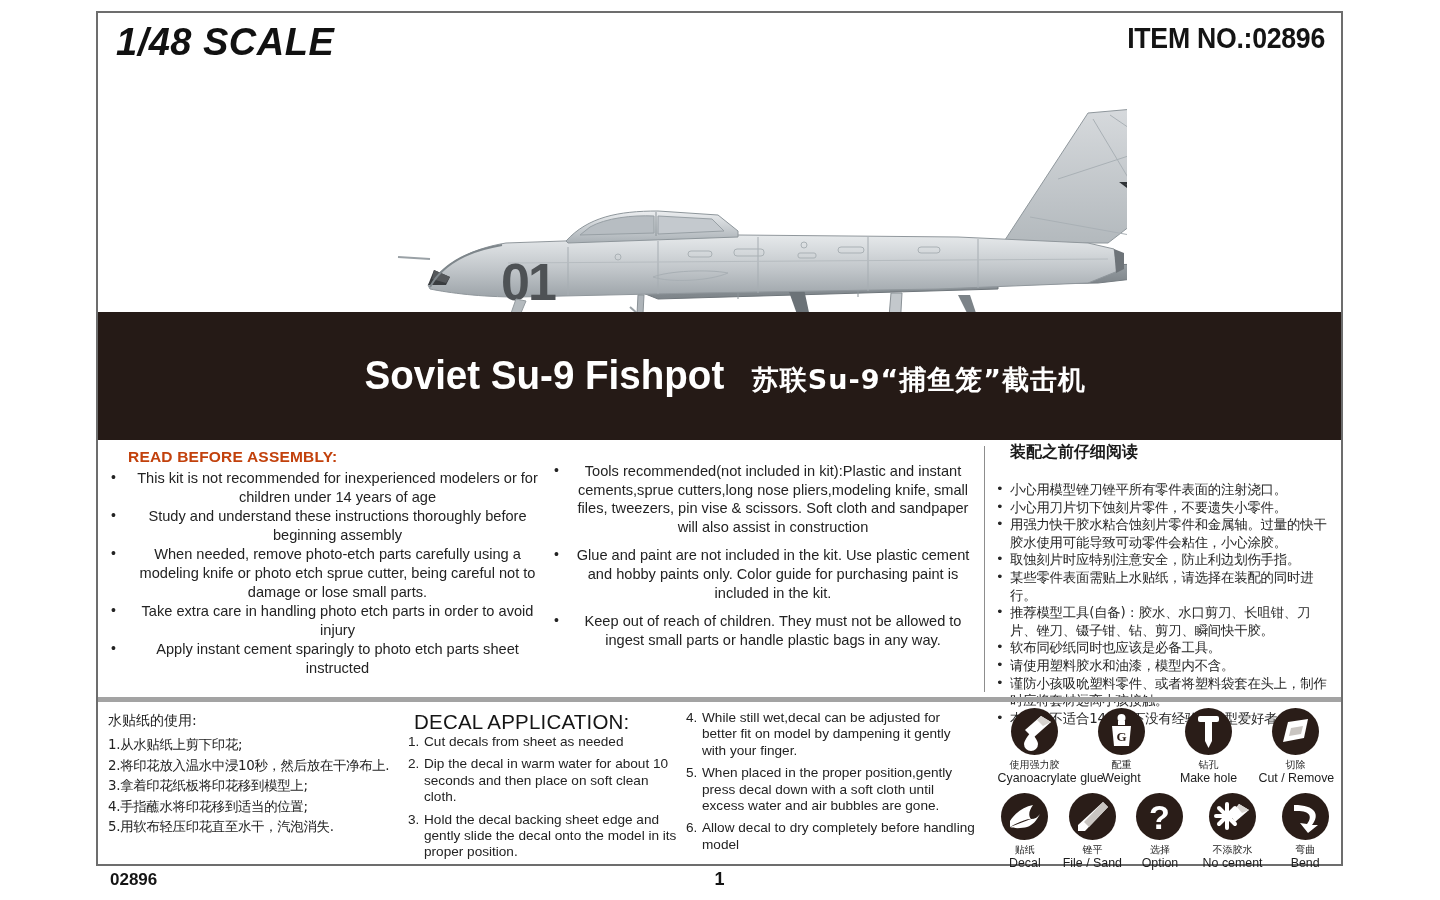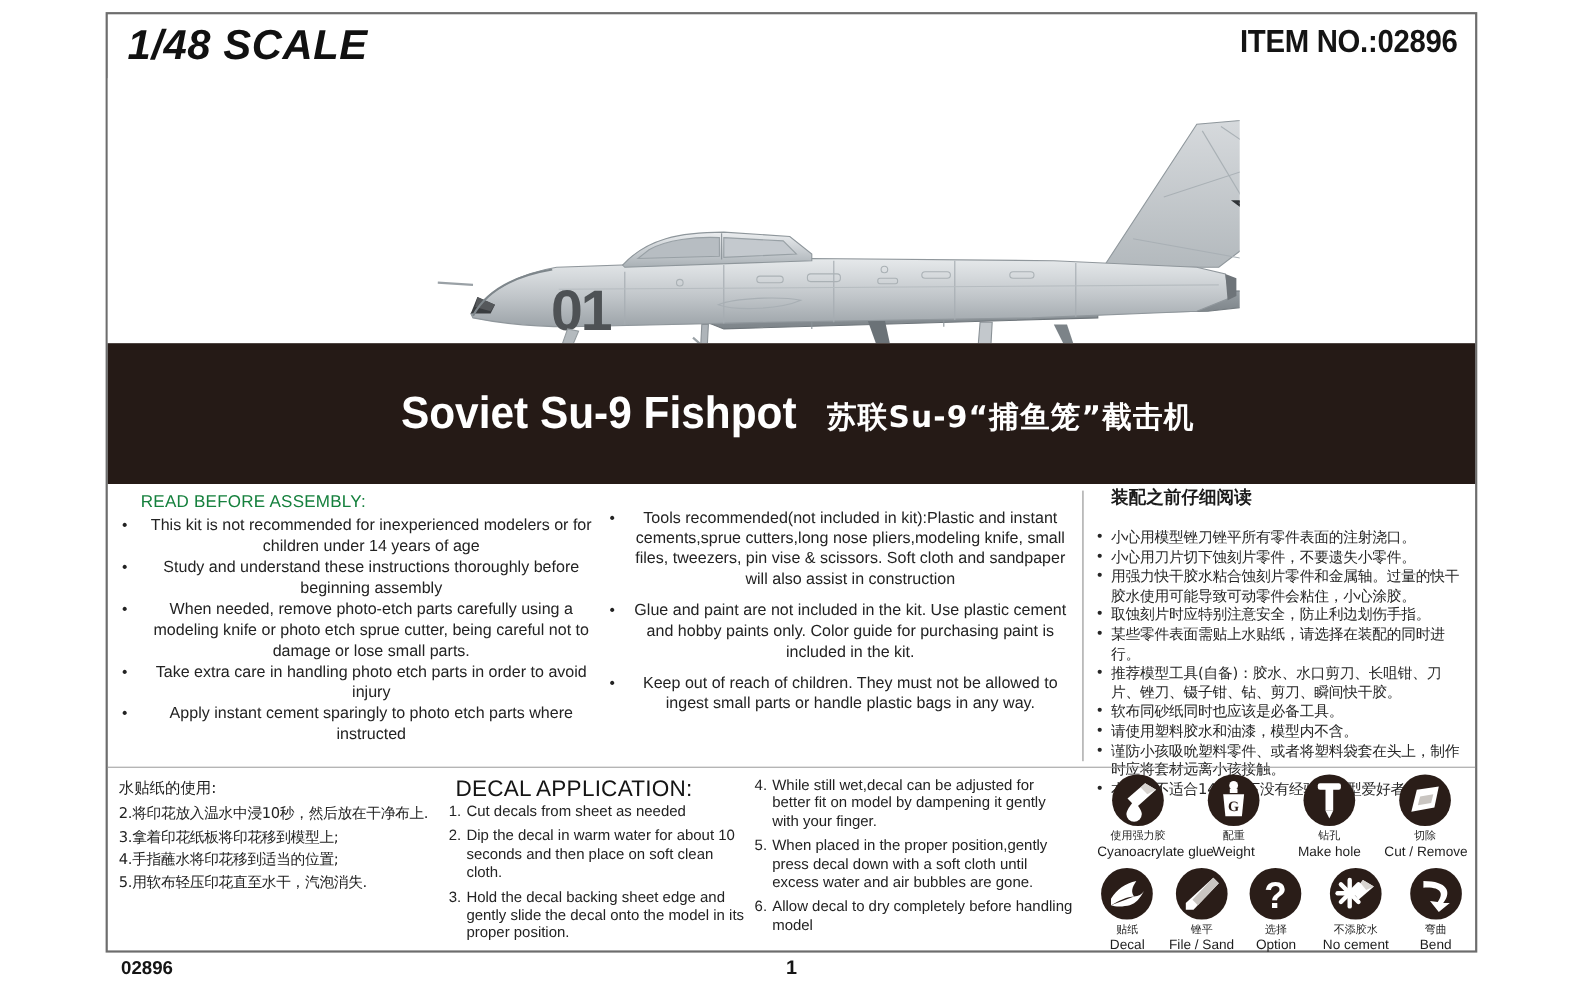--- a/index.html
+++ b/index.html
@@ -122,23 +122,24 @@
     left: 455px; top: 22px;
     width: 425px;
   }
   .col-cn-right {
     position: absolute;
     left: 898px; top: 0px;
     width: 340px;
   }
   .read-head {
     font-size: 15.5px;
-    color: #15803d;
+    color: #c2410c;
     margin: 0 0 3px 18px;
     letter-spacing: 0.2px;
+    font-weight: bold;
   }
   ul.bullets {
     list-style: none;
     margin: 0;
     padding: 0;
     text-align: center;
   }
   ul.bullets li {
     position: relative;
     padding-left: 15px;
@@ -182,21 +183,21 @@
     position: absolute;
     left: 0px; top: -1px;
     font-size: 13px;
   }
 
   
   .decal-region {
     position: absolute;
     left: 98px; top: 697px;
     width: 1243px; height: 158px;
-    border-top: 1px solid #a3a3a3;
+    border-top: 5px solid #a3a3a3;
   }
   .decal-cn {
     position: absolute;
     left: 10px; top: 10px;
     width: 290px;
   }
   .decal-cn-head {
     font-size: 14px;
     color: #1f1f1f;
     font-family: "DejaVu Sans", sans-serif;
@@ -456,21 +457,21 @@
   <div class="instr-region">
     <div class="instr-divider-v"></div>
 
     <div class="col-en-left">
       <div class="read-head">READ BEFORE ASSEMBLY:</div>
       <ul class="bullets">
         <li>This kit is not recommended for inexperienced modelers or for children under 14 years of age</li>
         <li>Study and understand these instructions thoroughly before beginning assembly</li>
         <li>When needed, remove photo-etch parts carefully using a modeling knife or photo etch sprue cutter, being careful not to damage or lose small parts.</li>
         <li>Take extra care in handling photo etch parts in order to avoid injury</li>
-        <li>Apply instant cement sparingly to photo etch parts where instructed</li>
+        <li>Apply instant cement sparingly to photo etch parts sheet instructed</li>
       </ul>
     </div>
 
     <div class="col-en-mid">
       <ul class="bullets mid">
         <li>Tools recommended(not included in kit):Plastic and instant cements,sprue cutters,long nose pliers,modeling knife, small files, tweezers, pin vise &amp; scissors. Soft cloth and sandpaper will also assist in construction</li>
         <li>Glue and paint are not included in the kit. Use plastic cement and hobby paints only. Color guide for purchasing paint is included in the kit.</li>
         <li>Keep out of reach of  children. They must not be allowed to ingest small parts or handle plastic bags in any way.</li>
       </ul>
     </div>
@@ -490,20 +491,21 @@
         <li>本产品不适合14岁以下没有经验的模型爱好者。</li>
       </ul>
     </div>
   </div>
 
   <div class="decal-region">
 
     <div class="decal-cn">
       <div class="decal-cn-head">水贴纸的使用:</div>
       <ol>
+        <li>1.从水贴纸上剪下印花;</li>
         <li>2.将印花放入温水中浸10秒，然后放在干净布上.</li>
         <li>3.拿着印花纸板将印花移到模型上;</li>
         <li>4.手指蘸水将印花移到适当的位置;</li>
         <li>5.用软布轻压印花直至水干，汽泡消失.</li>
       </ol>
     </div>
 
     <div class="decal-en-a">
       <div class="decal-en-head">DECAL APPLICATION:</div>
       <ol>

